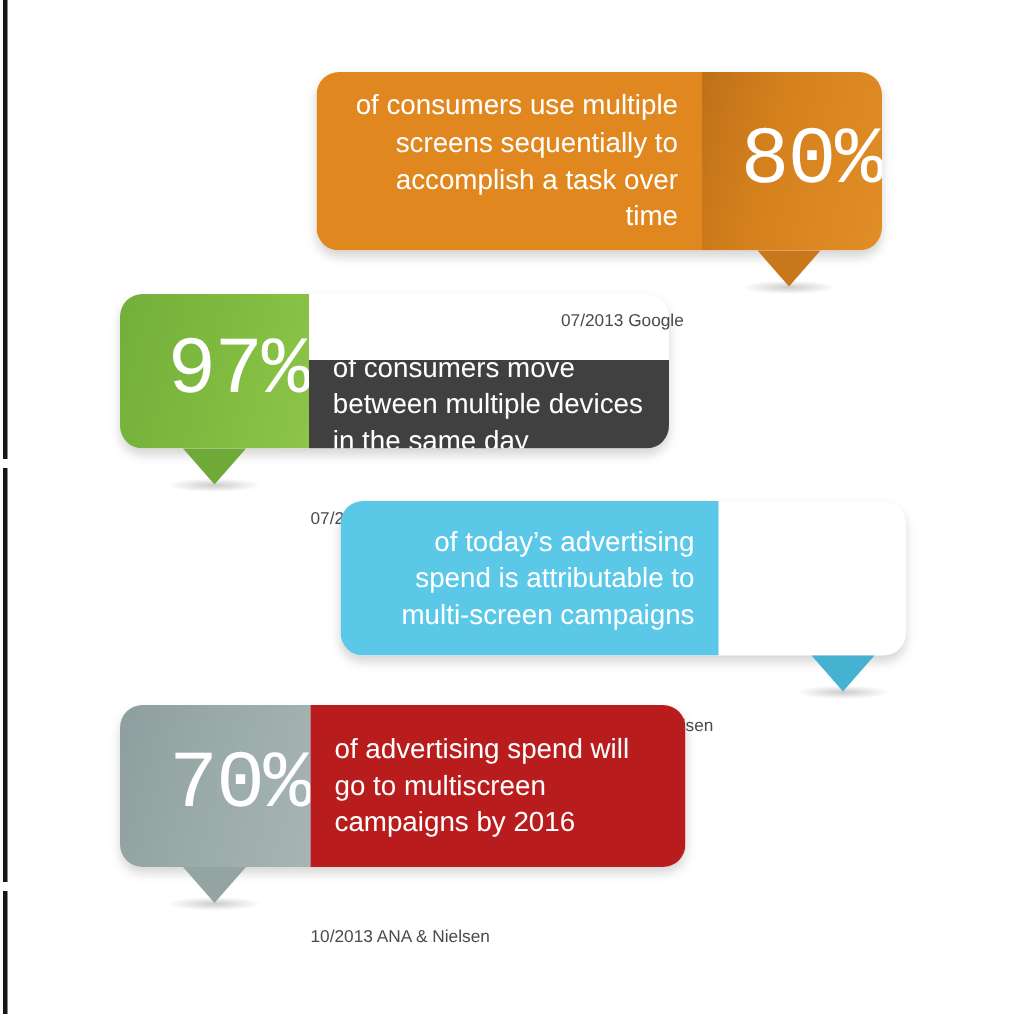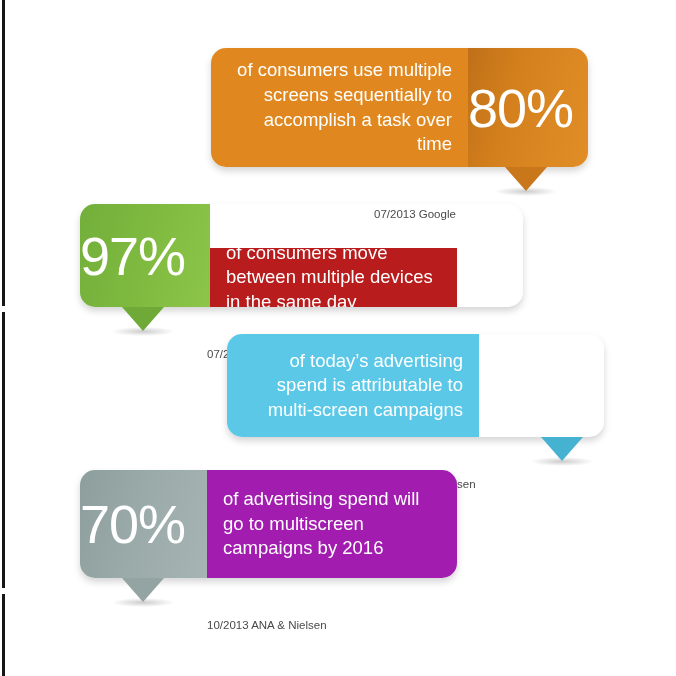--- a/index.html
+++ b/index.html
@@ -47,21 +47,22 @@
     border-radius: 15px;
     overflow: hidden;
     box-shadow: 0 4px 7px rgba(0,0,0,0.17);
   }
   .panel {
     display: flex;
     align-items: center;
     box-sizing: border-box;
   }
   .panel-pct {
-    justify-content: flex-start;
+    justify-content: flex-end;
+    font-family: Liberation Mono, monospace;
   }
   .pct {
     color: #ffffff;
     font-size: 54px;
     font-weight: 300;
     letter-spacing: -1px;
     line-height: 1;
     white-space: nowrap;
   }
   .panel-text {
@@ -108,26 +109,26 @@
     background: linear-gradient(105deg, #bf7018 0%, #d4801d 38%, #e28e27 100%);
   }
   #callout-80 .tail {
     left: 294px; top: 119px;
     border-top: 24px solid #c8771a;
   }
   #callout-80 .tail-shadow { left: 284px; top: 139px; }
   #callout-80 .source { left: 163px; top: 160px; }
 
   
-  #callout-97 { left: 80px; top: 204px; width: 443px; height: 103px; }
+  #callout-97 { left: 80px; top: 196px; width: 366px; height: 103px; }
   #callout-97 .panel-pct {
     width: 130px;
     background: linear-gradient(105deg, #72af3b 0%, #7eb93f 45%, #8cc548 100%);
   }
-  #callout-97 .panel-text { width: 247px; background: #b91c1c; margin-top: 44px; }
+  #callout-97 .panel-text { width: 247px; background: #404040; margin-top: 44px; }
   #callout-97 .tail {
     left: 42px; top: 103px;
     border-top: 24px solid #6faa38;
   }
   #callout-97 .tail-shadow { left: 32px; top: 123px; }
   #callout-97 .source { left: 127px; top: 144px; }
 
   
   #callout-20 { left: 227px; top: 334px; width: 377px; height: 103px; }
   #callout-20 .panel-text { width: 252px; background: #5bc8e8; }
@@ -141,21 +142,21 @@
   }
   #callout-20 .tail-shadow { left: 304px; top: 123px; }
   #callout-20 .source { left: 129px; top: 144px; }
 
   
   #callout-50 { left: 80px; top: 470px; width: 377px; height: 108px; }
   #callout-50 .panel-pct {
     width: 127px;
     background: linear-gradient(105deg, #8c9e9d 0%, #9aaaa9 45%, #a6b5b4 100%);
   }
-  #callout-50 .panel-text { width: 250px; background: #a21caf; }
+  #callout-50 .panel-text { width: 250px; background: #b91c1c; }
   #callout-50 .tail {
     left: 42px; top: 108px;
     border-top: 24px solid #93a4a3;
   }
   #callout-50 .tail-shadow { left: 32px; top: 128px; }
   #callout-50 .source { left: 127px; top: 149px; }
 </style>
 </head>
 <body>
 

